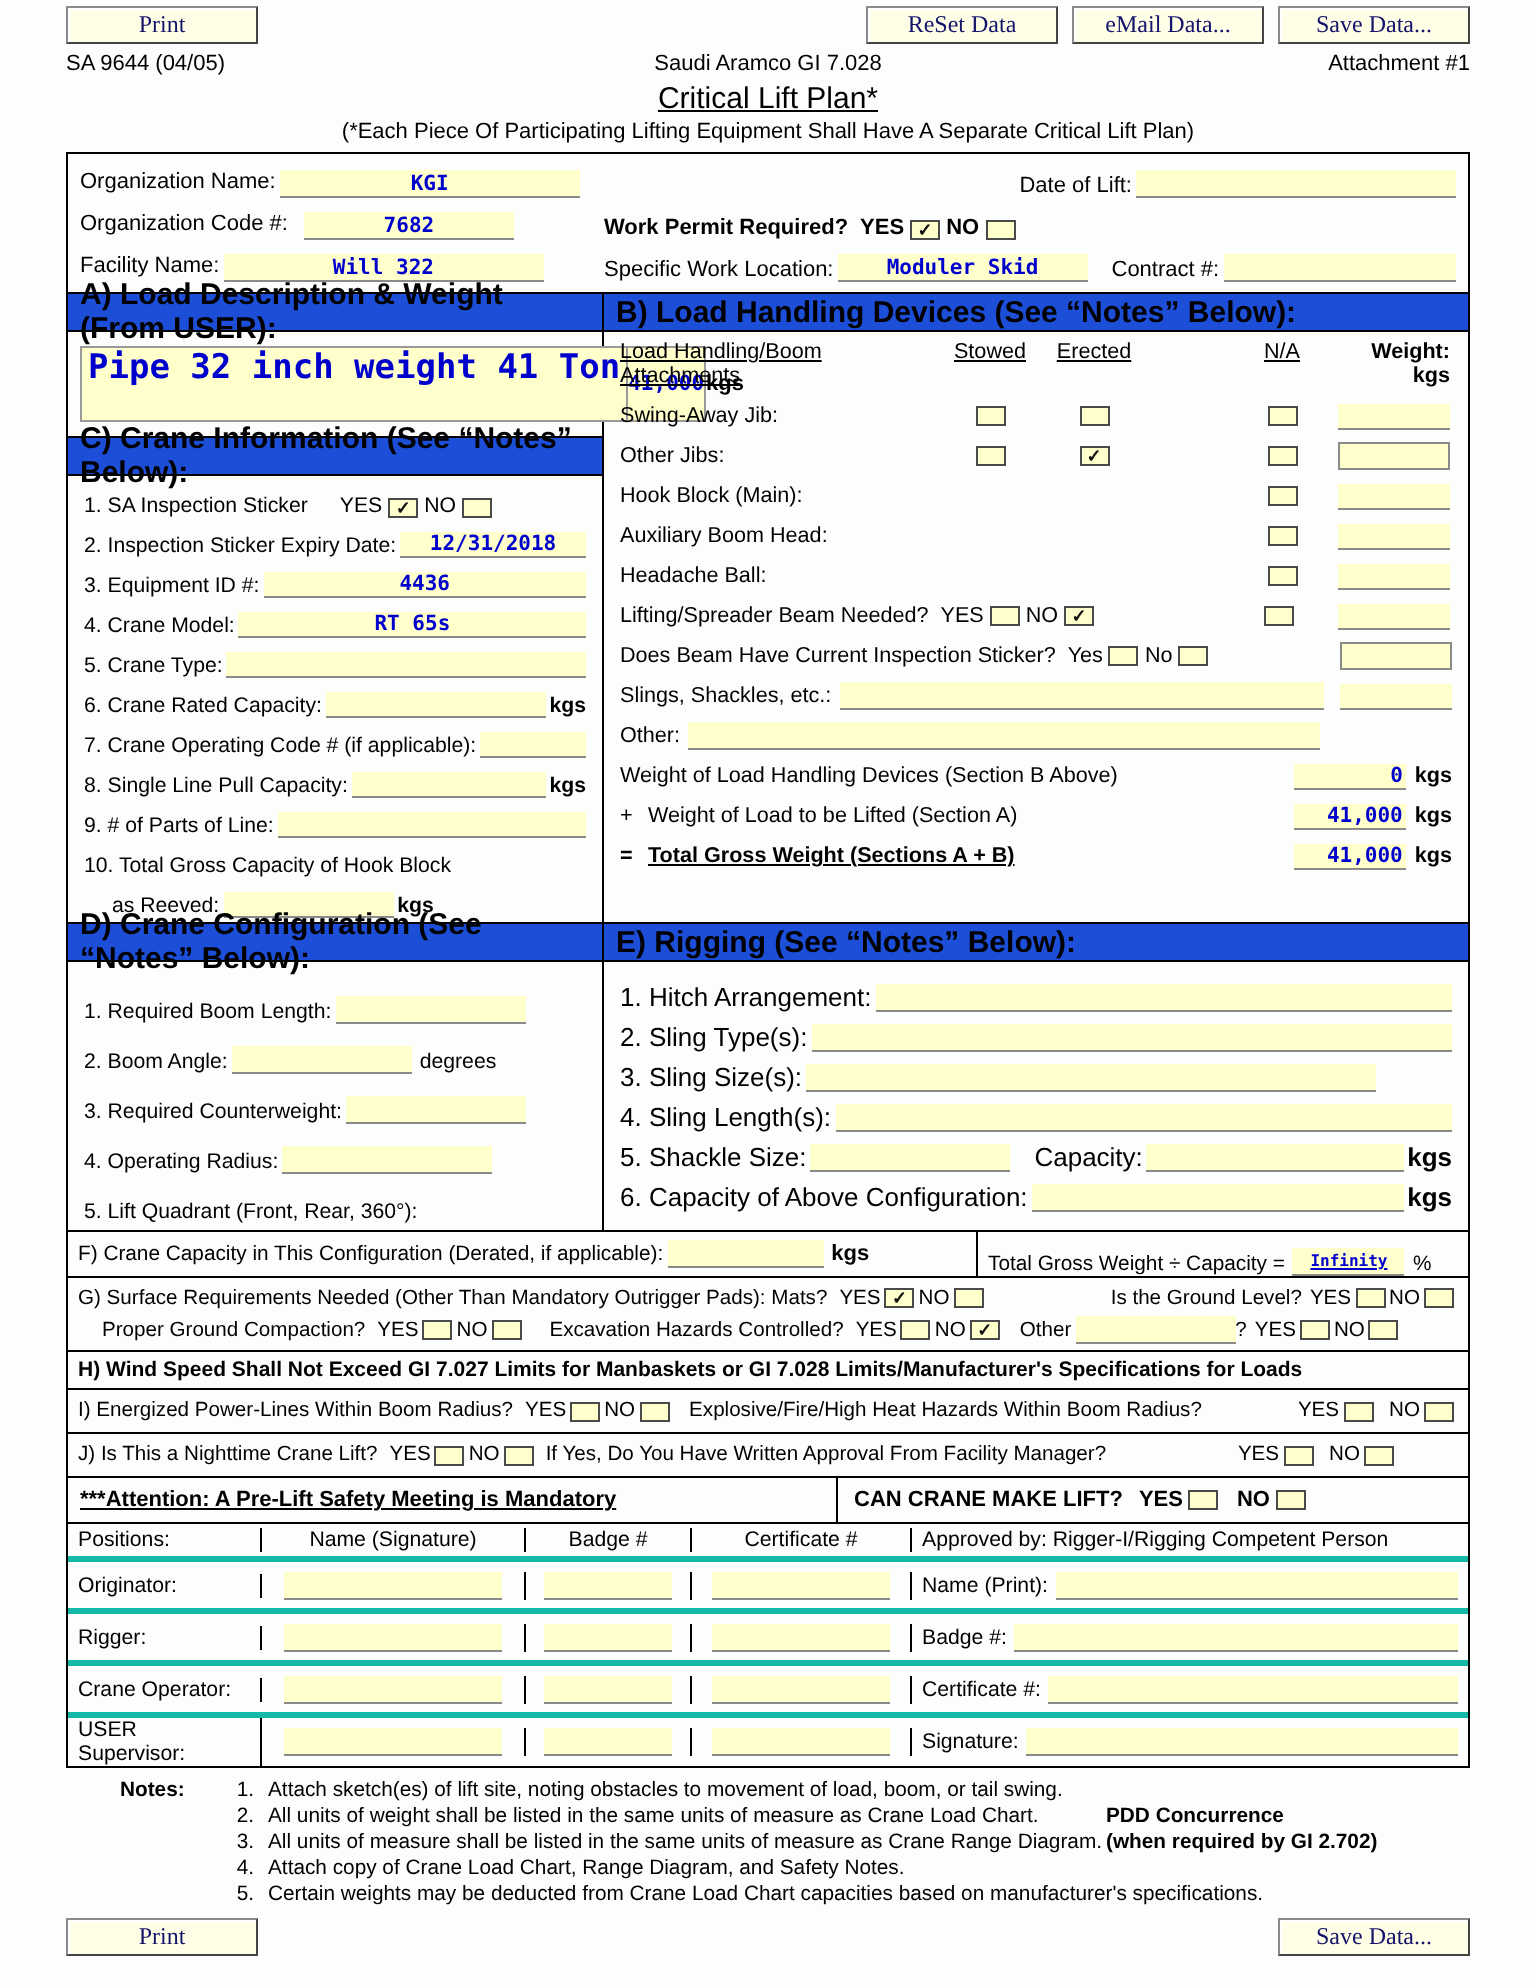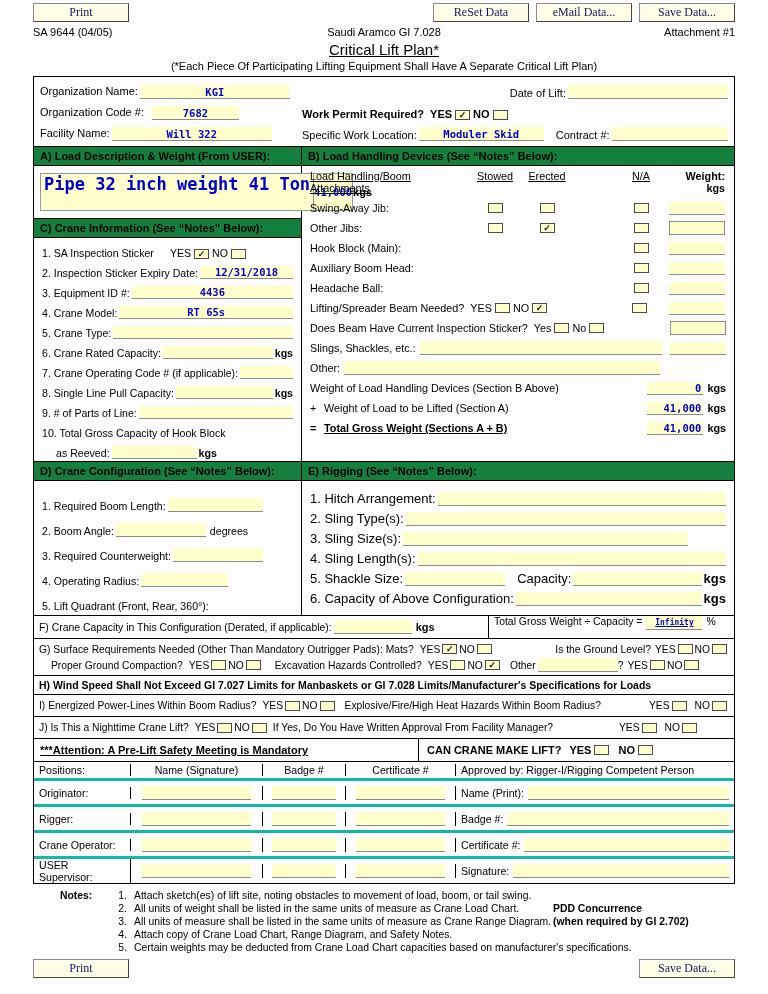--- a/index.html
+++ b/index.html
@@ -16,25 +16,25 @@
 .doc-header .r{justify-self:end}
 .doc-header .c{justify-self:center}
 .title{text-align:center;font-size:15px;font-weight:normal;text-decoration:underline;margin-top:3px}
 .subtitle{text-align:center;margin-top:2px}
 .formbox{border:1px solid #000;margin-top:4px}
 .gen{padding:4px 6px 2px}
 .gen-row{display:flex;align-items:flex-end;height:21px;padding-bottom:3px}
 .g-left{width:262px;display:flex;flex:none}
 .uf{display:inline-flex;align-items:center;justify-content:center;background:#ffffcc;border-bottom:1px solid #8a8a8a;height:14px;min-width:28px}
 .fx{flex:1}
-.w78{width:78px}.w80{width:80px}.w85{width:85px}.w90{width:90px}.w95{width:95px}.w100{width:100px}.w105{width:87px}.w125{width:125px}.w150{width:150px}.w160{width:160px}
+.w78{width:78px}.w80{width:80px}.w85{width:85px}.w90{width:90px}.w95{width:95px}.w100{width:100px}.w105{width:105px}.w125{width:125px}.w150{width:150px}.w160{width:160px}
 .bval{font-family:"DejaVu Sans Mono","Liberation Mono",monospace;font-weight:bold;color:#0000cd;font-size:10.5px;white-space:nowrap}
 .tiny{font-size:8px}
 .cb{display:inline-flex;align-items:center;justify-content:center;flex:none;width:15px;height:10px;background:#ffffcc;border:1px solid #4a4a4a;font-size:9px;line-height:1;font-weight:bold;color:#111;margin:0 3px}
-.sh{height:20px;display:flex;align-items:center;background:#15803d;border-top:1px solid #000;border-bottom:1px solid #000;font-weight:bold;font-size:11px;padding:0 6px}
+.sh{height:20px;display:flex;align-items:center;background:#1d4ed8;border-top:1px solid #000;border-bottom:1px solid #000;font-weight:bold;font-size:15px;padding:0 6px}
 .cols{display:flex;align-items:stretch}
 .colL{width:268px;flex:none;border-right:1px solid #000;display:flex;flex-direction:column}
 .colR{flex:1;display:flex;flex-direction:column}
 .a-wrap{padding:7px 6px;display:flex;align-items:center}
 .a-desc{flex:1;border:1px solid #999;background:#ffffcc;height:38px;padding:3px 3px;line-height:15px;font-size:17px}
 .a-wtbox{width:56px;height:38px;border:1px solid #999;border-left:none;background:#ffffcc;display:flex;align-items:center;justify-content:center}
 .a-unit{width:30px;text-align:center;font-weight:bold}
 .c-rows{padding:3px 8px 0;font-size:10.6px}
 .c-row{display:flex;align-items:flex-end;height:20px;padding-bottom:2px}
 .c-row .uf{height:13px}
@@ -50,21 +50,21 @@
 .bc-na{width:50px;flex:none;display:flex;justify-content:center}
 .bc-w{flex:1;display:flex;justify-content:flex-end;align-items:center;padding-right:1px}
 .wf{width:56px;height:13px;background:#ffffcc;border-bottom:1px solid #8a8a8a;display:inline-flex;align-items:center;justify-content:flex-end;padding-right:2px}
 .wf.box{border:1px solid #8a8a8a;height:14px}
 .d-rows{padding:9px 8px 0;font-size:10.6px}
 .d-row{display:flex;align-items:flex-end;height:25px;padding-bottom:3px}
 .e-rows{padding:7px 8px 0;font-size:13px}
 .e-row{display:flex;align-items:flex-end;height:20px;padding-bottom:2px}
 .f-row{display:flex;border-top:1px solid #000;height:23px;font-size:10.4px}
 .f-left{flex:1;display:flex;align-items:center;padding:0 5px}
-.f-right{width:246px;flex:none;border-left:1px solid #000;display:flex;align-items:flex-start;padding:0 5px}
+.f-right{width:246px;flex:none;border-left:1px solid #000;display:flex;align-items:flex-end;padding:0 5px}
 .g-sec{border-top:1px solid #000;padding:2px 5px;font-size:10.3px}
 .g-line{display:flex;align-items:center;height:16px}
 .g-line .cb,.ij-row .cb{margin:0 2px}
 .g1{justify-content:space-between}
 .grp{display:flex;align-items:center;white-space:nowrap}
 .h-row{border-top:1px solid #000;padding:3px 5px;font-weight:bold;font-size:10.5px}
 .ij-row{border-top:1px solid #000;display:flex;align-items:center;height:22px;padding:0 5px;font-size:10.3px}
 .att-row{border-top:1px solid #000;display:flex;height:23px}
 .att-left{flex:1;display:flex;align-items:center;padding:0 6px;font-weight:bold;text-decoration:underline}
 .att-right{width:316px;flex:none;border-left:1px solid #000;display:flex;align-items:center;padding:0 8px;font-weight:bold}

